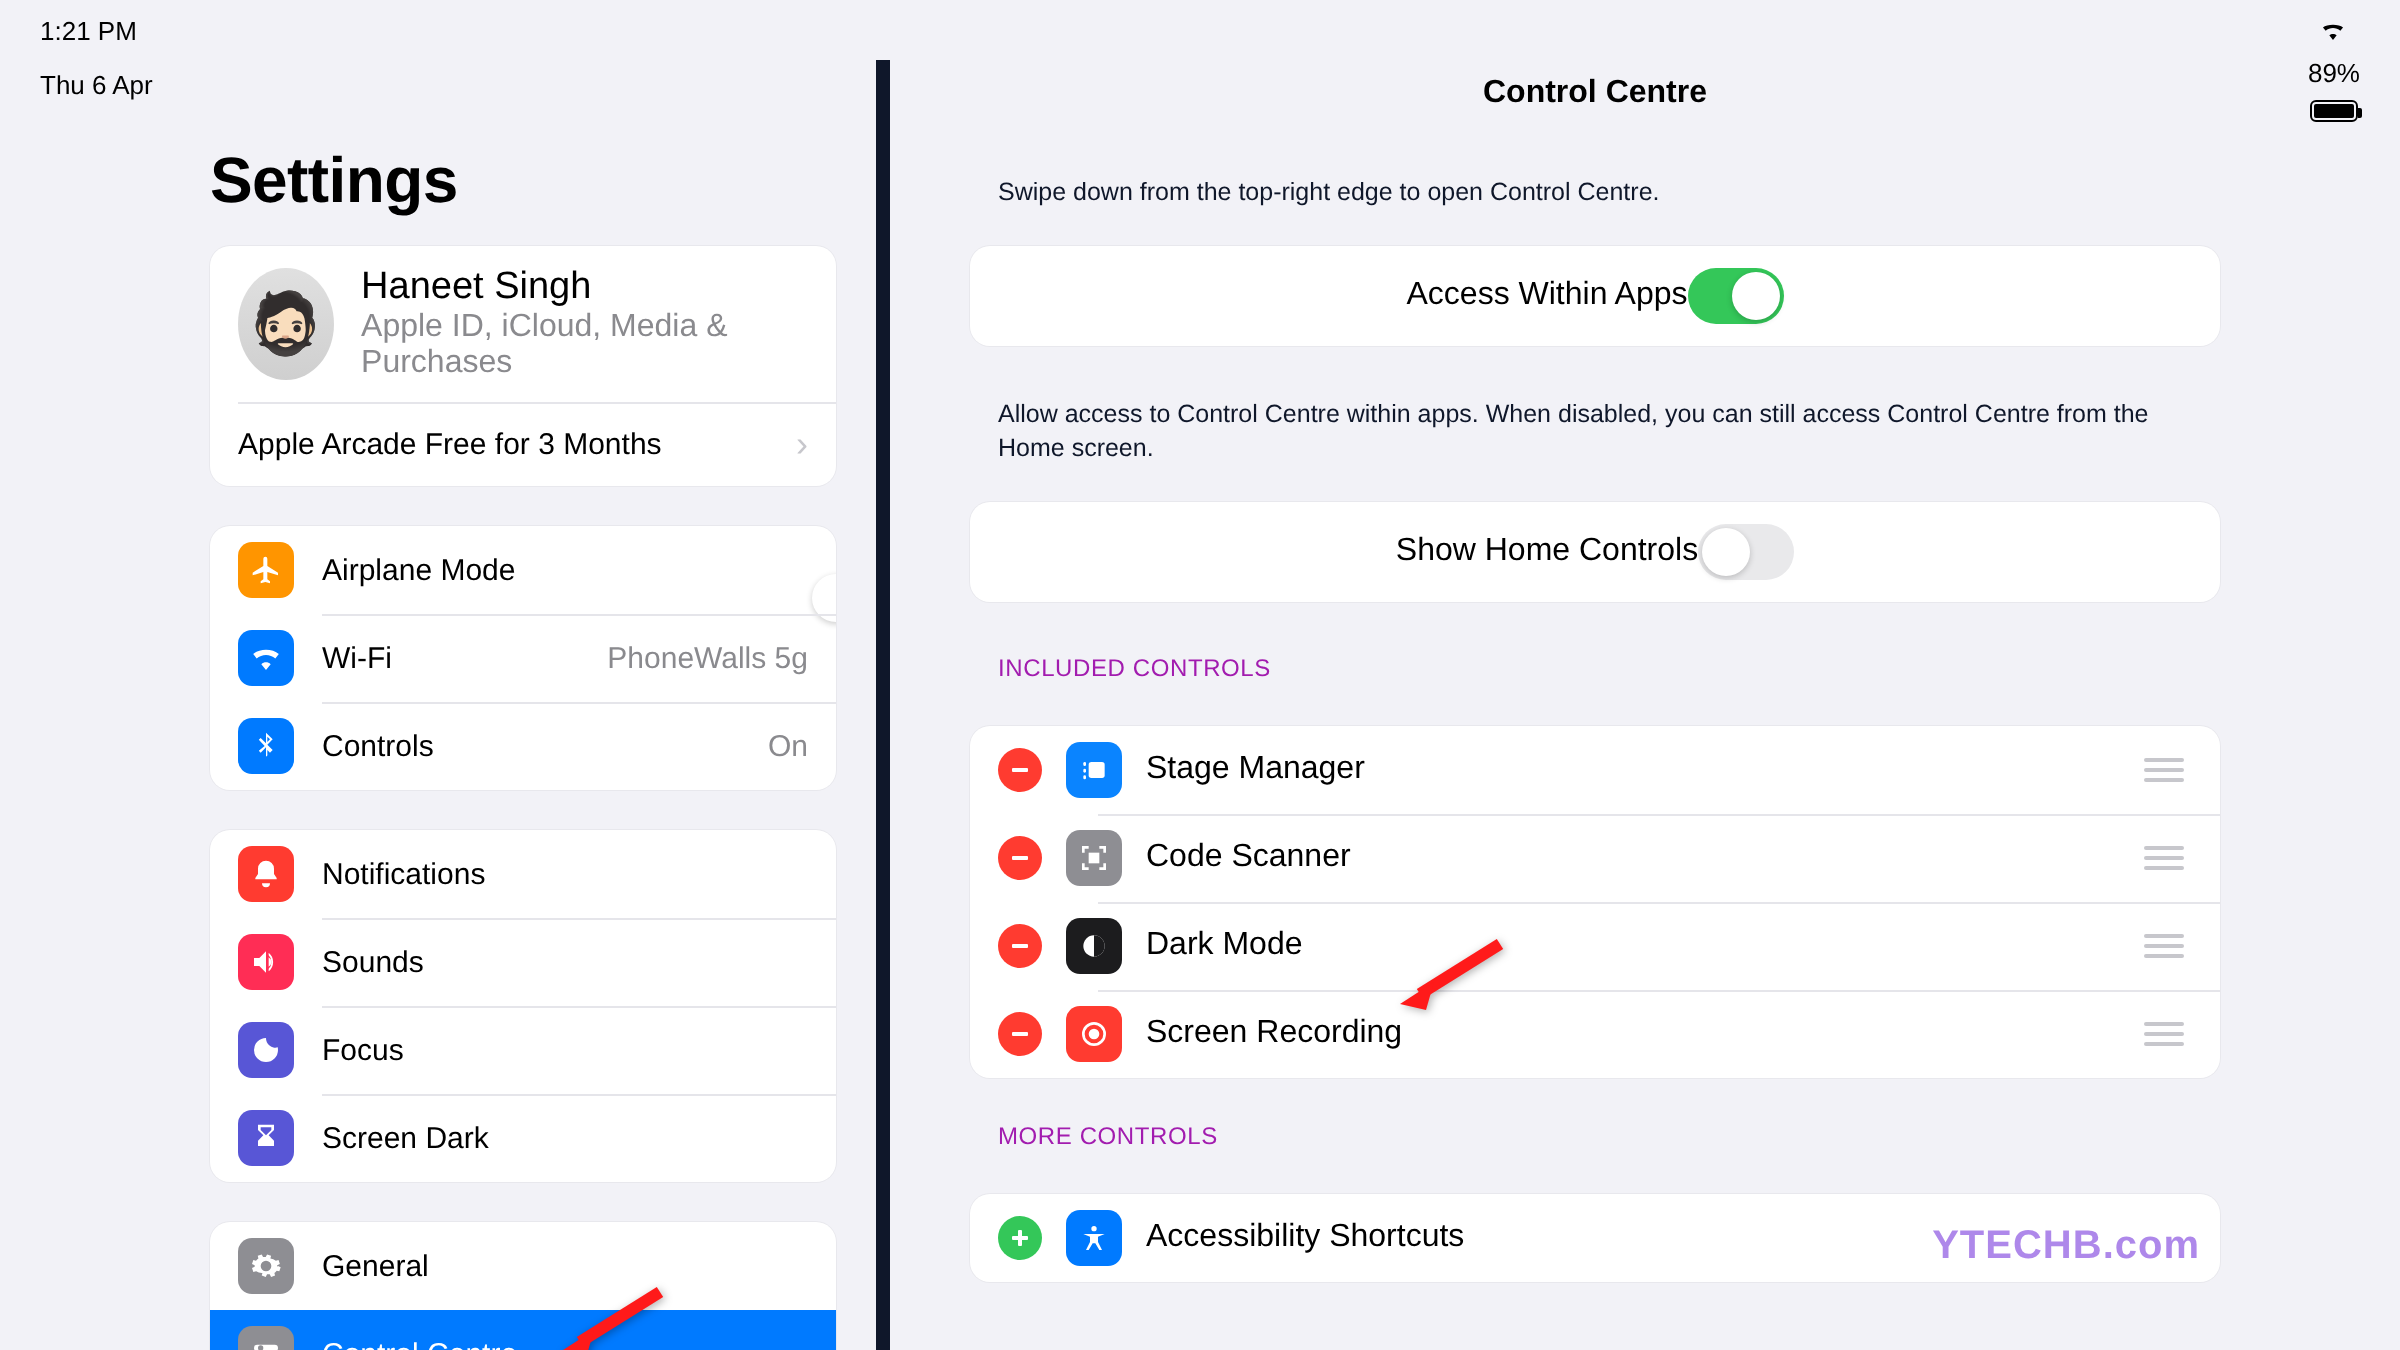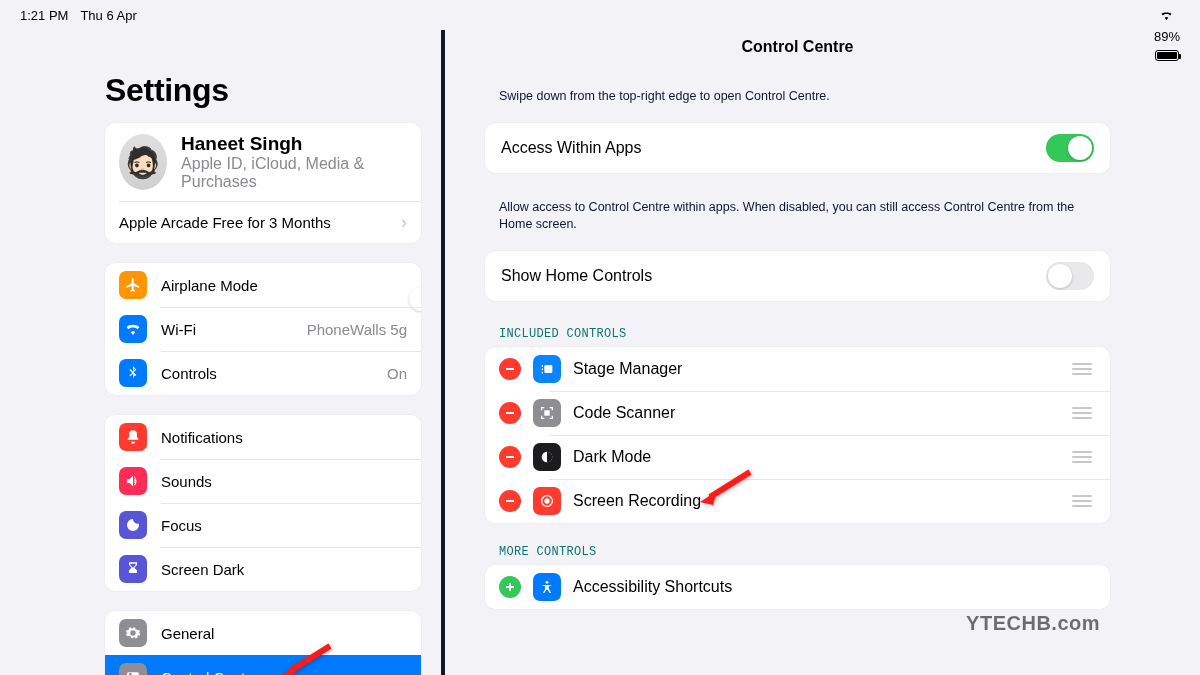--- a/index.html
+++ b/index.html
@@ -1,31 +1,31 @@
 <!DOCTYPE html>
 <html><head>
 <meta charset="utf-8">
 <style>
   * { box-sizing: border-box; margin: 0; padding: 0; font-family: -apple-system, BlinkMacSystemFont, "Helvetica Neue", Arial, sans-serif; }
   body { width:1200px; height:675px; background:#f2f2f7; position:relative; overflow:hidden; }
   .statusbar { position:absolute; top:8px; left:0; right:0; display:flex; justify-content:space-between; padding:0 20px; font-size:13px; font-weight:500; }
-  .statusbar .left { display:flex; gap:12px; }
+  .statusbar .left { display:flex; gap:12px;flex-direction:column; }
   .statusbar .right { display:flex; align-items:center; gap:6px;flex-direction:column; }
   .battery { width:24px; height:11px; border:1px solid #000; border-radius:3px; position:relative; }
   .battery::after { content:""; position:absolute; right:-3px; top:3px; width:2px; height:5px; background:#000; border-radius:0 1px 1px 0; }
   .battery .fill { position:absolute; left:1px; top:1px; bottom:1px; width:89%; background:#000; border-radius:1px; }
   .wifi-icon svg { width:15px; height:11px; }
   .container { display:flex; position:absolute; top:30px; left:105px; right:90px; bottom:0; }
-  .sidebar { width:340px; flex-shrink:0; padding-right:20px; border-right:4px solid #0f172a; }
+  .sidebar { width:340px; flex-shrink:0; padding-right:20px; border-right:7px solid #0f172a; }
   .main { flex:1; padding-left:40px; }
   h1.title { font-size:32px; font-weight:700; margin:42px 0 14px 0; letter-spacing:-0.3px;}
   .card { background:#fff; border-radius:10px; overflow:hidden; margin-bottom:20px; box-shadow:0 0 0 0.5px rgba(0,0,0,0.04); }
   .profile-row { display:flex; align-items:center; padding:10px 14px; gap:14px; }
   .avatar { width:56px; height:56px; border-radius:50%; background:linear-gradient(180deg,#e0e0e0,#cfcfcf); display:flex; align-items:center; justify-content:center; font-size:30px; }
-  .profile-text .name { font-size:19px; font-weight:700; }
+  .profile-text .name { font-size:19px; font-weight:400; }
   .profile-text .sub  { font-size:16px; color:#8a8a8e; }
   .sep { height:1px; background:#e5e5ea; margin-left:14px; }
   .arcade-row { display:flex; align-items:center; justify-content:space-between; padding:10px 14px; font-size:15px; }
   .chev { color:#c7c7cc; font-size:18px; }
   .row { display:flex; align-items:center; padding:8px 14px; gap:14px; font-size:15px; position:relative; }
   .row + .row::before { content:""; position:absolute; left:56px; right:0; top:0; height:1px; background:#e5e5ea; }
   .row .val { margin-left:auto; color:#8a8a8e; font-size:15px; }
   .icon { width:28px; height:28px; border-radius:7px; display:flex; align-items:center; justify-content:center; color:#fff; flex-shrink:0; }
   .icon svg { width:16px; height:16px; }
   .i-orange{background:#ff9500;} .i-blue{background:#007aff;} .i-red{background:#ff3b30;}
@@ -33,33 +33,33 @@
   .i-dark{background:#1c1c1e;} .i-bluealt{background:#0a84ff;}
   .row.selected { background:#007aff; color:#fff; }
   .row.selected::before { display:none; }
   .row.selected .icon { filter:brightness(1); }
   .toggle { width:48px; height:28px; border-radius:14px; background:#e9e9eb; position:relative; }
   .toggle .knob { position:absolute; width:24px; height:24px; background:#fff; border-radius:50%; top:2px; left:2px; box-shadow:0 1px 3px rgba(0,0,0,0.2); transition:none;}
   .toggle.on { background:#34c759; }
   .toggle.on .knob { left:22px; }
   .main .page-title { text-align:center; font-size:16px; font-weight:600; margin:8px 0 26px; }
   .footer-txt { color:#0f172a; font-size:12.5px; padding:6px 14px 0; line-height:1.35; }
-  .header-txt { color:#0f766e; font-size:12px; padding:0 14px 6px; text-transform:uppercase; letter-spacing:0.3px;font-family:Liberation Mono, monospace; }
-  .setting-row { display:flex; align-items:center; justify-content:space-between; padding:11px 16px; font-size:16px; }
+  .header-txt { color:#a21caf; font-size:12px; padding:0 14px 22px; text-transform:uppercase; letter-spacing:0.3px; }
+  .setting-row { display:flex; align-items:center; justify-content:center; padding:11px 16px; font-size:16px; }
   .ctrl-row { display:flex; align-items:center; padding:8px 14px; gap:12px; font-size:16px; position:relative; }
   .ctrl-row + .ctrl-row::before { content:""; position:absolute; left:64px; right:0; top:0; height:1px; background:#e5e5ea; }
   .circ { width:22px; height:22px; border-radius:50%; display:flex; align-items:center; justify-content:center; color:#fff; flex-shrink:0; }
   .circ.minus{ background:#ff3b30;} .circ.plus{ background:#34c759;}
   .circ svg{ width:12px; height:12px;}
   .handle { margin-left:auto; color:#c7c7cc; display:flex; flex-direction:column; gap:3px; padding-right:4px;}
   .handle span{ display:block; width:20px; height:2px; background:#c7c7cc; border-radius:1px;}
   .group { margin-bottom:18px; }
   .arrow-annot { position:absolute; pointer-events:none; }
   .arrow-annot svg { width:60px; height:40px; filter:drop-shadow(1px 1px 2px rgba(0,0,0,0.3)); }
-  .watermark { position:absolute; right:100px; bottom:40px; color:#000000; font-size:20px; font-weight:600; letter-spacing:0.5px; opacity:0.55; pointer-events:none;}
+  .watermark { position:absolute; right:100px; bottom:40px; color:#6d28d9; font-size:20px; font-weight:600; letter-spacing:0.5px; opacity:0.55; pointer-events:none;}
 </style>
 </head>
 <body>
 
 <div class="statusbar">
   <div class="left">
     <span>1:21 PM</span>
     <span>Thu 6 Apr</span>
   </div>
   <div class="right">

